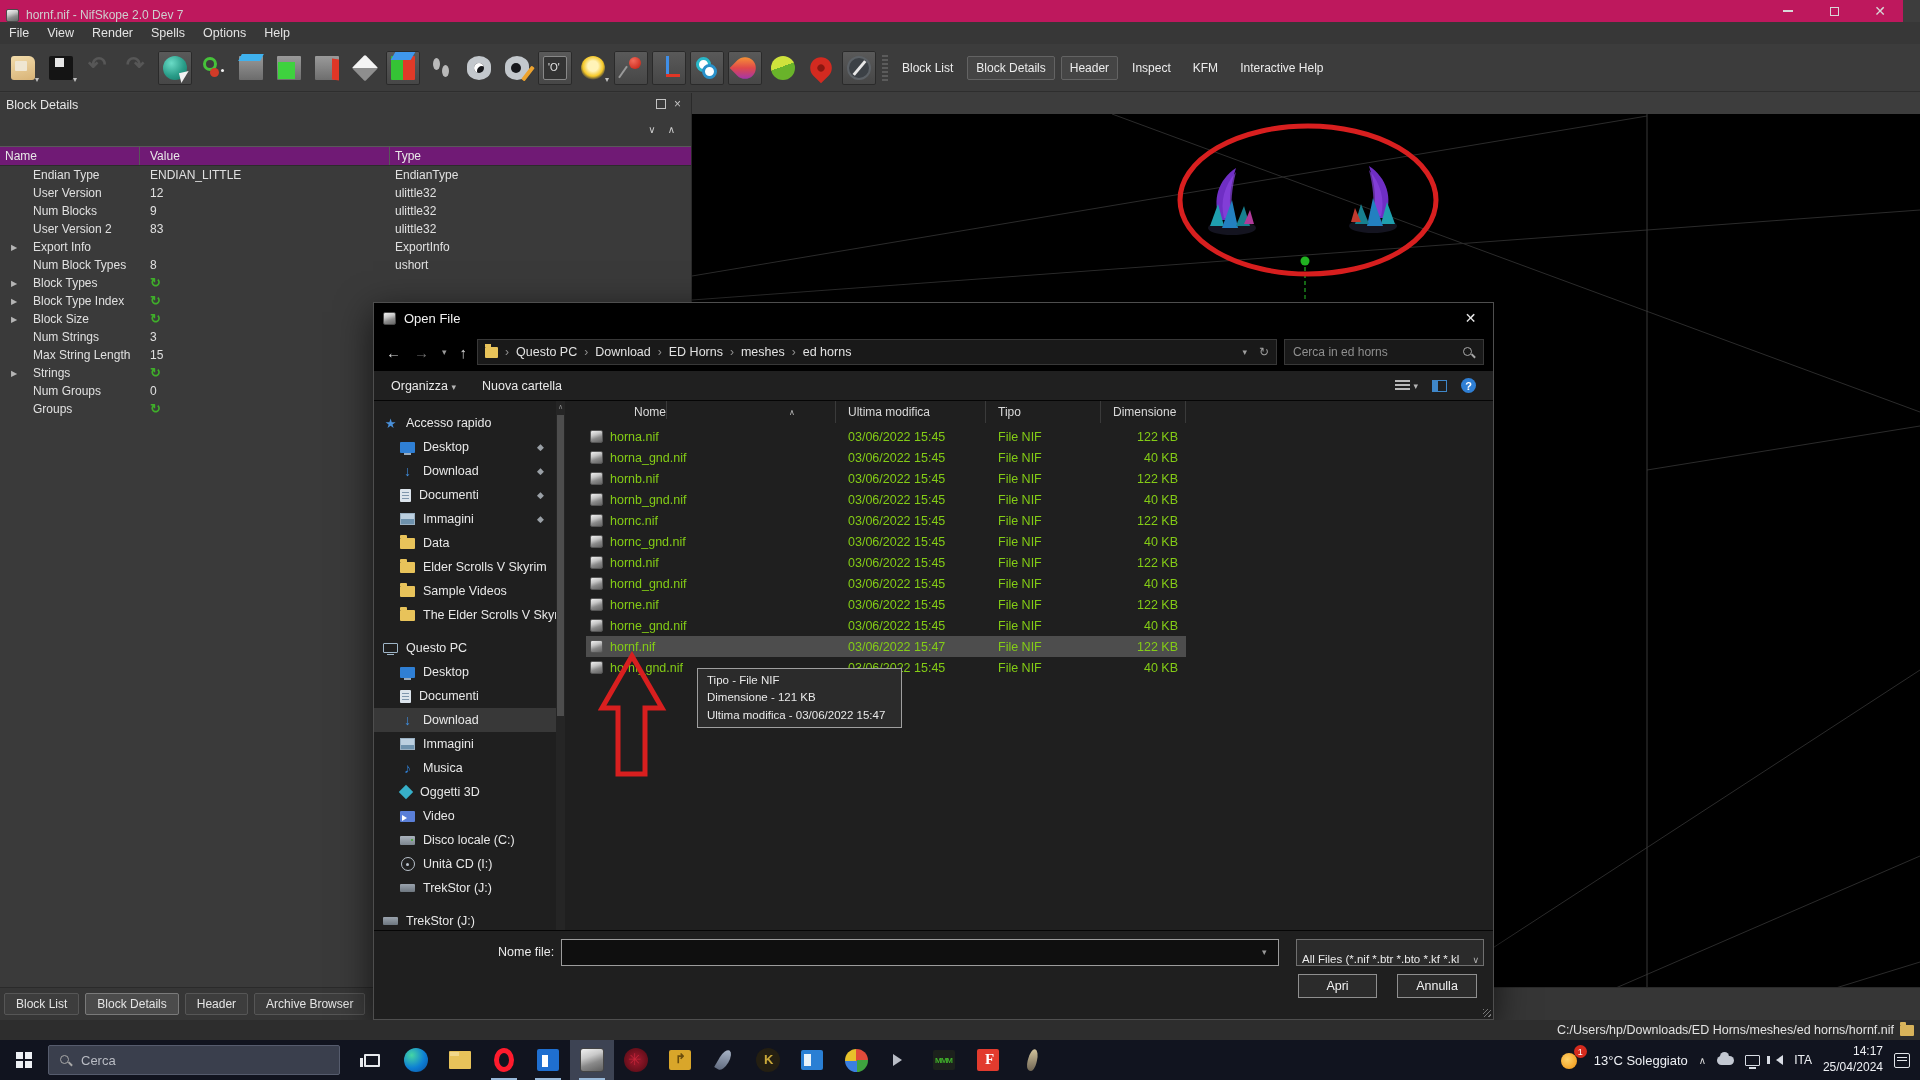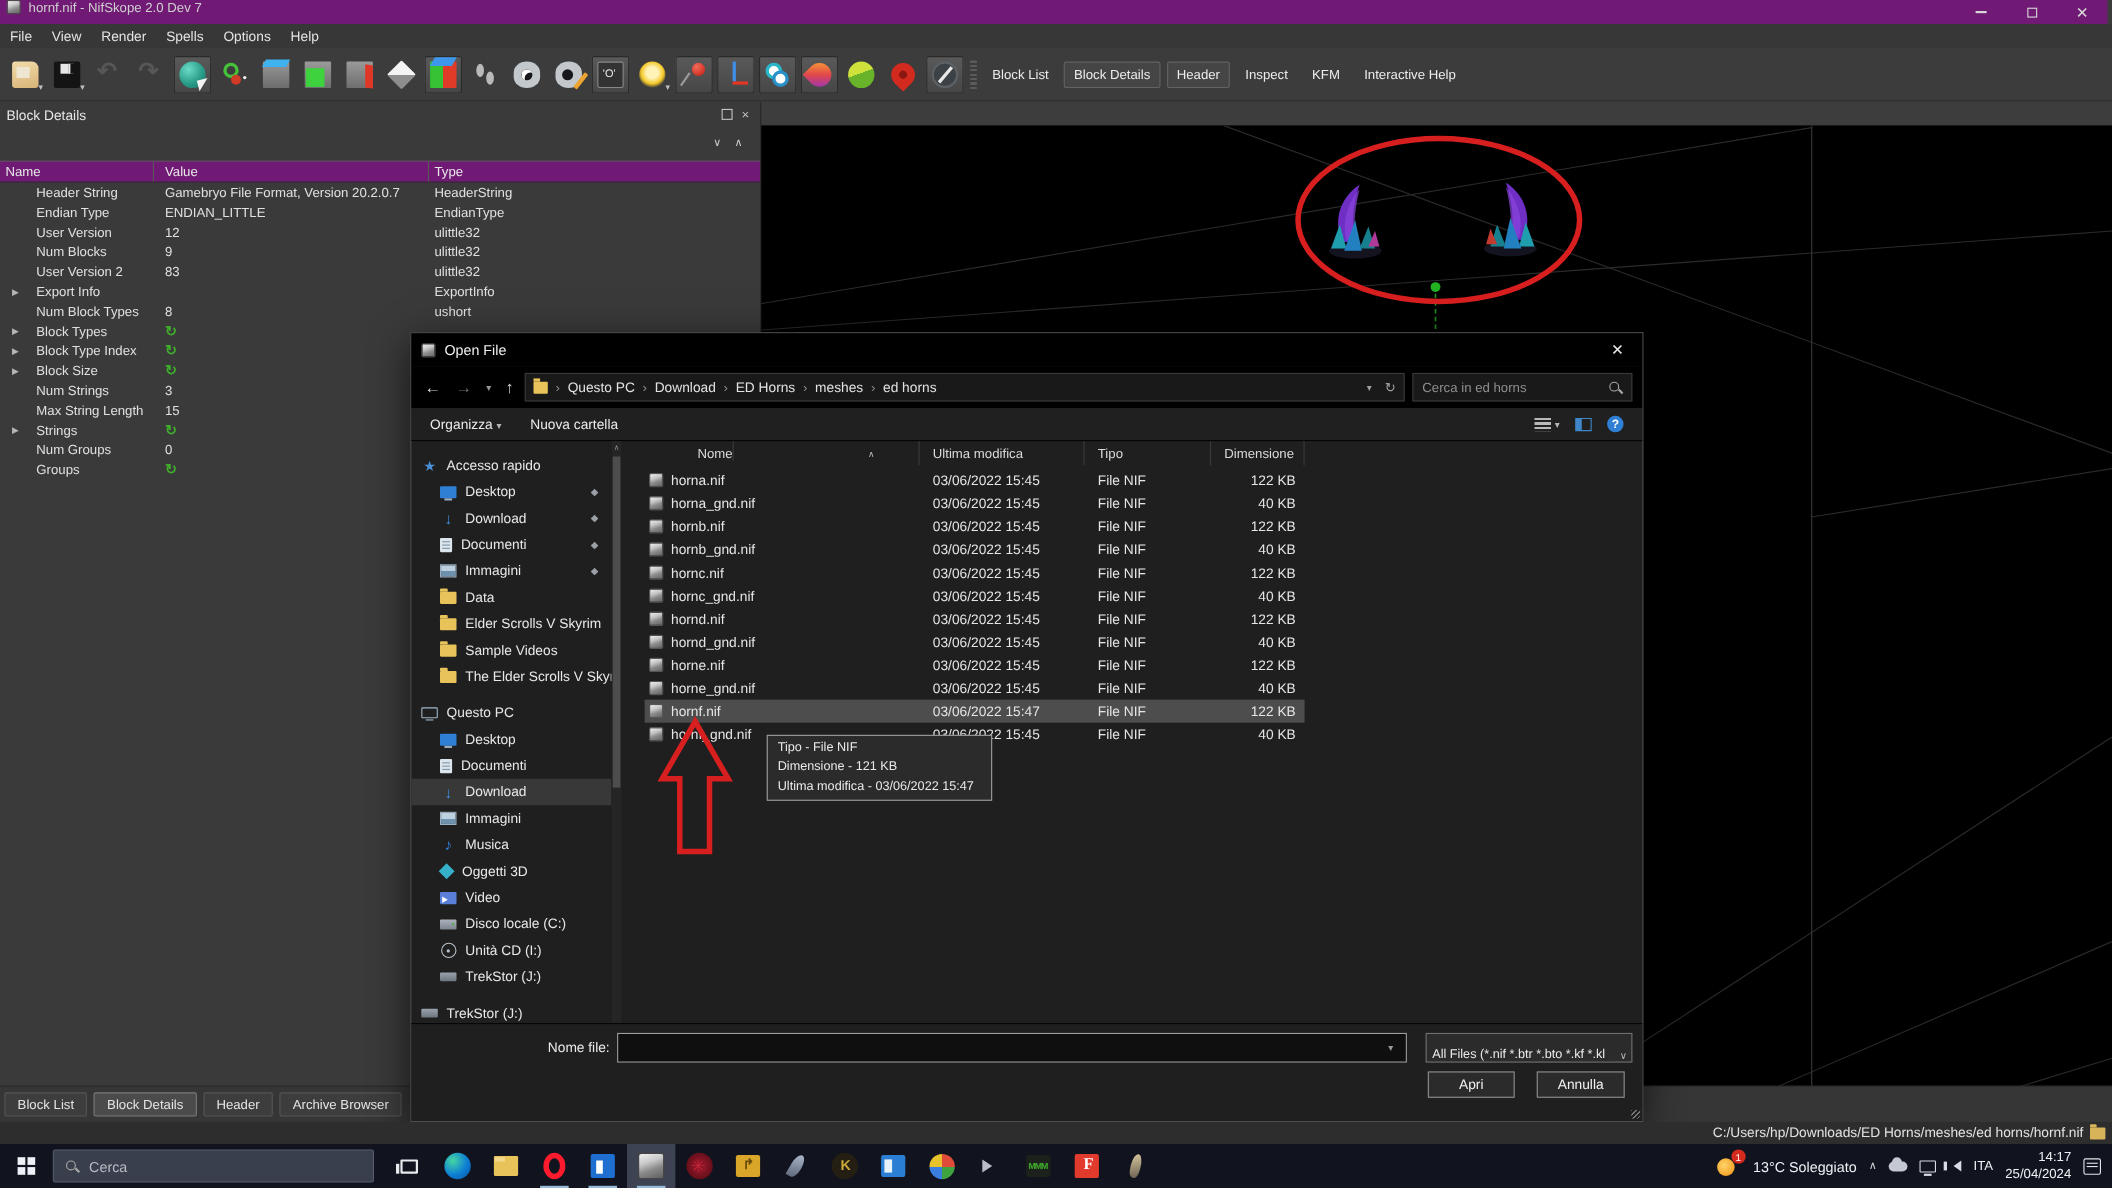--- a/index.html
+++ b/index.html
@@ -1,18 +1,18 @@
 <!DOCTYPE html>
 <html><head>
 <meta charset="utf-8">
 <style>
 *{box-sizing:border-box;margin:0;padding:0}
 body{width:1920px;height:1080px;background:#3d3d3d;font-family:"Liberation Sans",sans-serif;overflow:hidden;position:relative;color:#ddd}
 
-.titlebar{position:absolute;top:0;left:0;right:4px;height:22px;background:#701a75;display:flex;align-items:flex-start;padding-left:6px;gap:7px;font-size:12px;color:#cfcfcf}
+.titlebar{position:absolute;top:0;left:0;right:17px;height:22px;background:#be185d;display:flex;align-items:flex-end;padding-left:6px;gap:7px;font-size:12px;color:#cfcfcf}
 .nifcube{width:13px;height:13px;background:linear-gradient(160deg,#f2f2f2 0%,#c9c9c9 35%,#8d8d8d 62%,#666 100%);border:1px solid #4a4a4a;border-radius:2px;flex:none}
 .winctrls{margin-left:auto;display:flex;height:100%}
 .wbtn{width:46px;display:flex;align-items:center;justify-content:center;color:#d8d8d8}
 .wmin{width:10px;height:1.5px;background:#d8d8d8}
 .wmax{width:9px;height:9px;border:1.5px solid #d8d8d8}
 .wclose{font-size:14px}
 
 .menubar{position:absolute;top:22px;left:0;right:0;height:22px;background:#373737;display:flex;align-items:center;font-size:12.5px;color:#e3e3e3}
 .menu-item{padding:2px 9px}
 
@@ -161,21 +161,21 @@
 .sscroll::before{content:"";position:absolute;left:1px;right:1px;top:14px;height:55%;background:#4d4d4d}
 .sarrow{position:absolute;left:0;width:9px;font-size:7px;color:#8a8a8a;text-align:center}
 
 .filearea{position:absolute;left:212px;top:0;right:10px;bottom:0}
 .fhead{display:grid;grid-template-columns:250px 150px 115px 85px 1fr;height:22px;color:#dadada;font-size:12px}
 .fhead span{border-right:1px solid #3a3a3a;padding:4px 0 0 12px;position:relative}
 .fhead span:first-child{padding-left:24px}
 .fhead span:last-child{border-right:none}
 .sortcaret{position:absolute;top:-1px;left:110px;font-size:8px;color:#bdbdbd}
 .frows{margin-top:3px}
-.frow{display:grid;grid-template-columns:250px 150px 115px 85px;width:600px;height:21px;align-items:center;color:#e5e5e5;font-size:12.5px;position:relative}
+.frow{display:grid;grid-template-columns:250px 150px 115px 85px;width:600px;height:21px;align-items:center;color:#84cc16;font-size:12.5px;position:relative}
 .frow.sel{background:#4d4d4d}
 .fname{padding-left:24px;white-space:nowrap;position:relative}
 .ficon{position:absolute;left:4px;top:50%;margin-top:-7px;width:13px;height:13px;background:linear-gradient(160deg,#efefef 0%,#c6c6c6 35%,#8a8a8a 62%,#636363 100%);border:1px solid #555;border-radius:2px}
 .fmod{padding-left:12px}
 .ftypec{padding-left:12px}
 .fsize{text-align:right;padding-right:8px}
 
 .tooltip{position:absolute;left:323px;top:365px;width:205px;background:#2b2b2b;border:1px solid #9f9f9f;color:#e9e9e9;font-size:11.5px;line-height:1.5;padding:3px 9px;z-index:8;white-space:nowrap}
 
 .dlg-footer{position:absolute;bottom:0;left:0;right:0;height:89px;background:#1f1f1f;border-top:1px solid #060606}
@@ -409,28 +409,20 @@
     <span>∨</span>
     <span>∧</span>
   </div>
   <div class="bd-table">
     <div class="bd-head">
       <span>Name</span>
       <span>Value</span>
       <span>Type</span>
     </div>
     <div>
-      <div class="bd-row">
-
-        <span class="bd-name">Header String</span>
-        <span class="bd-value">
-            <span>Gamebryo File Format, Version 20.2.0.7</span>
-          </span>
-        <span class="bd-type">HeaderString</span>
-      </div>
 
 
       <div class="bd-row">
 
         <span class="bd-name">Endian Type</span>
         <span class="bd-value">
             <span>ENDIAN_LITTLE</span>
           </span>
         <span class="bd-type">EndianType</span>
       </div>

